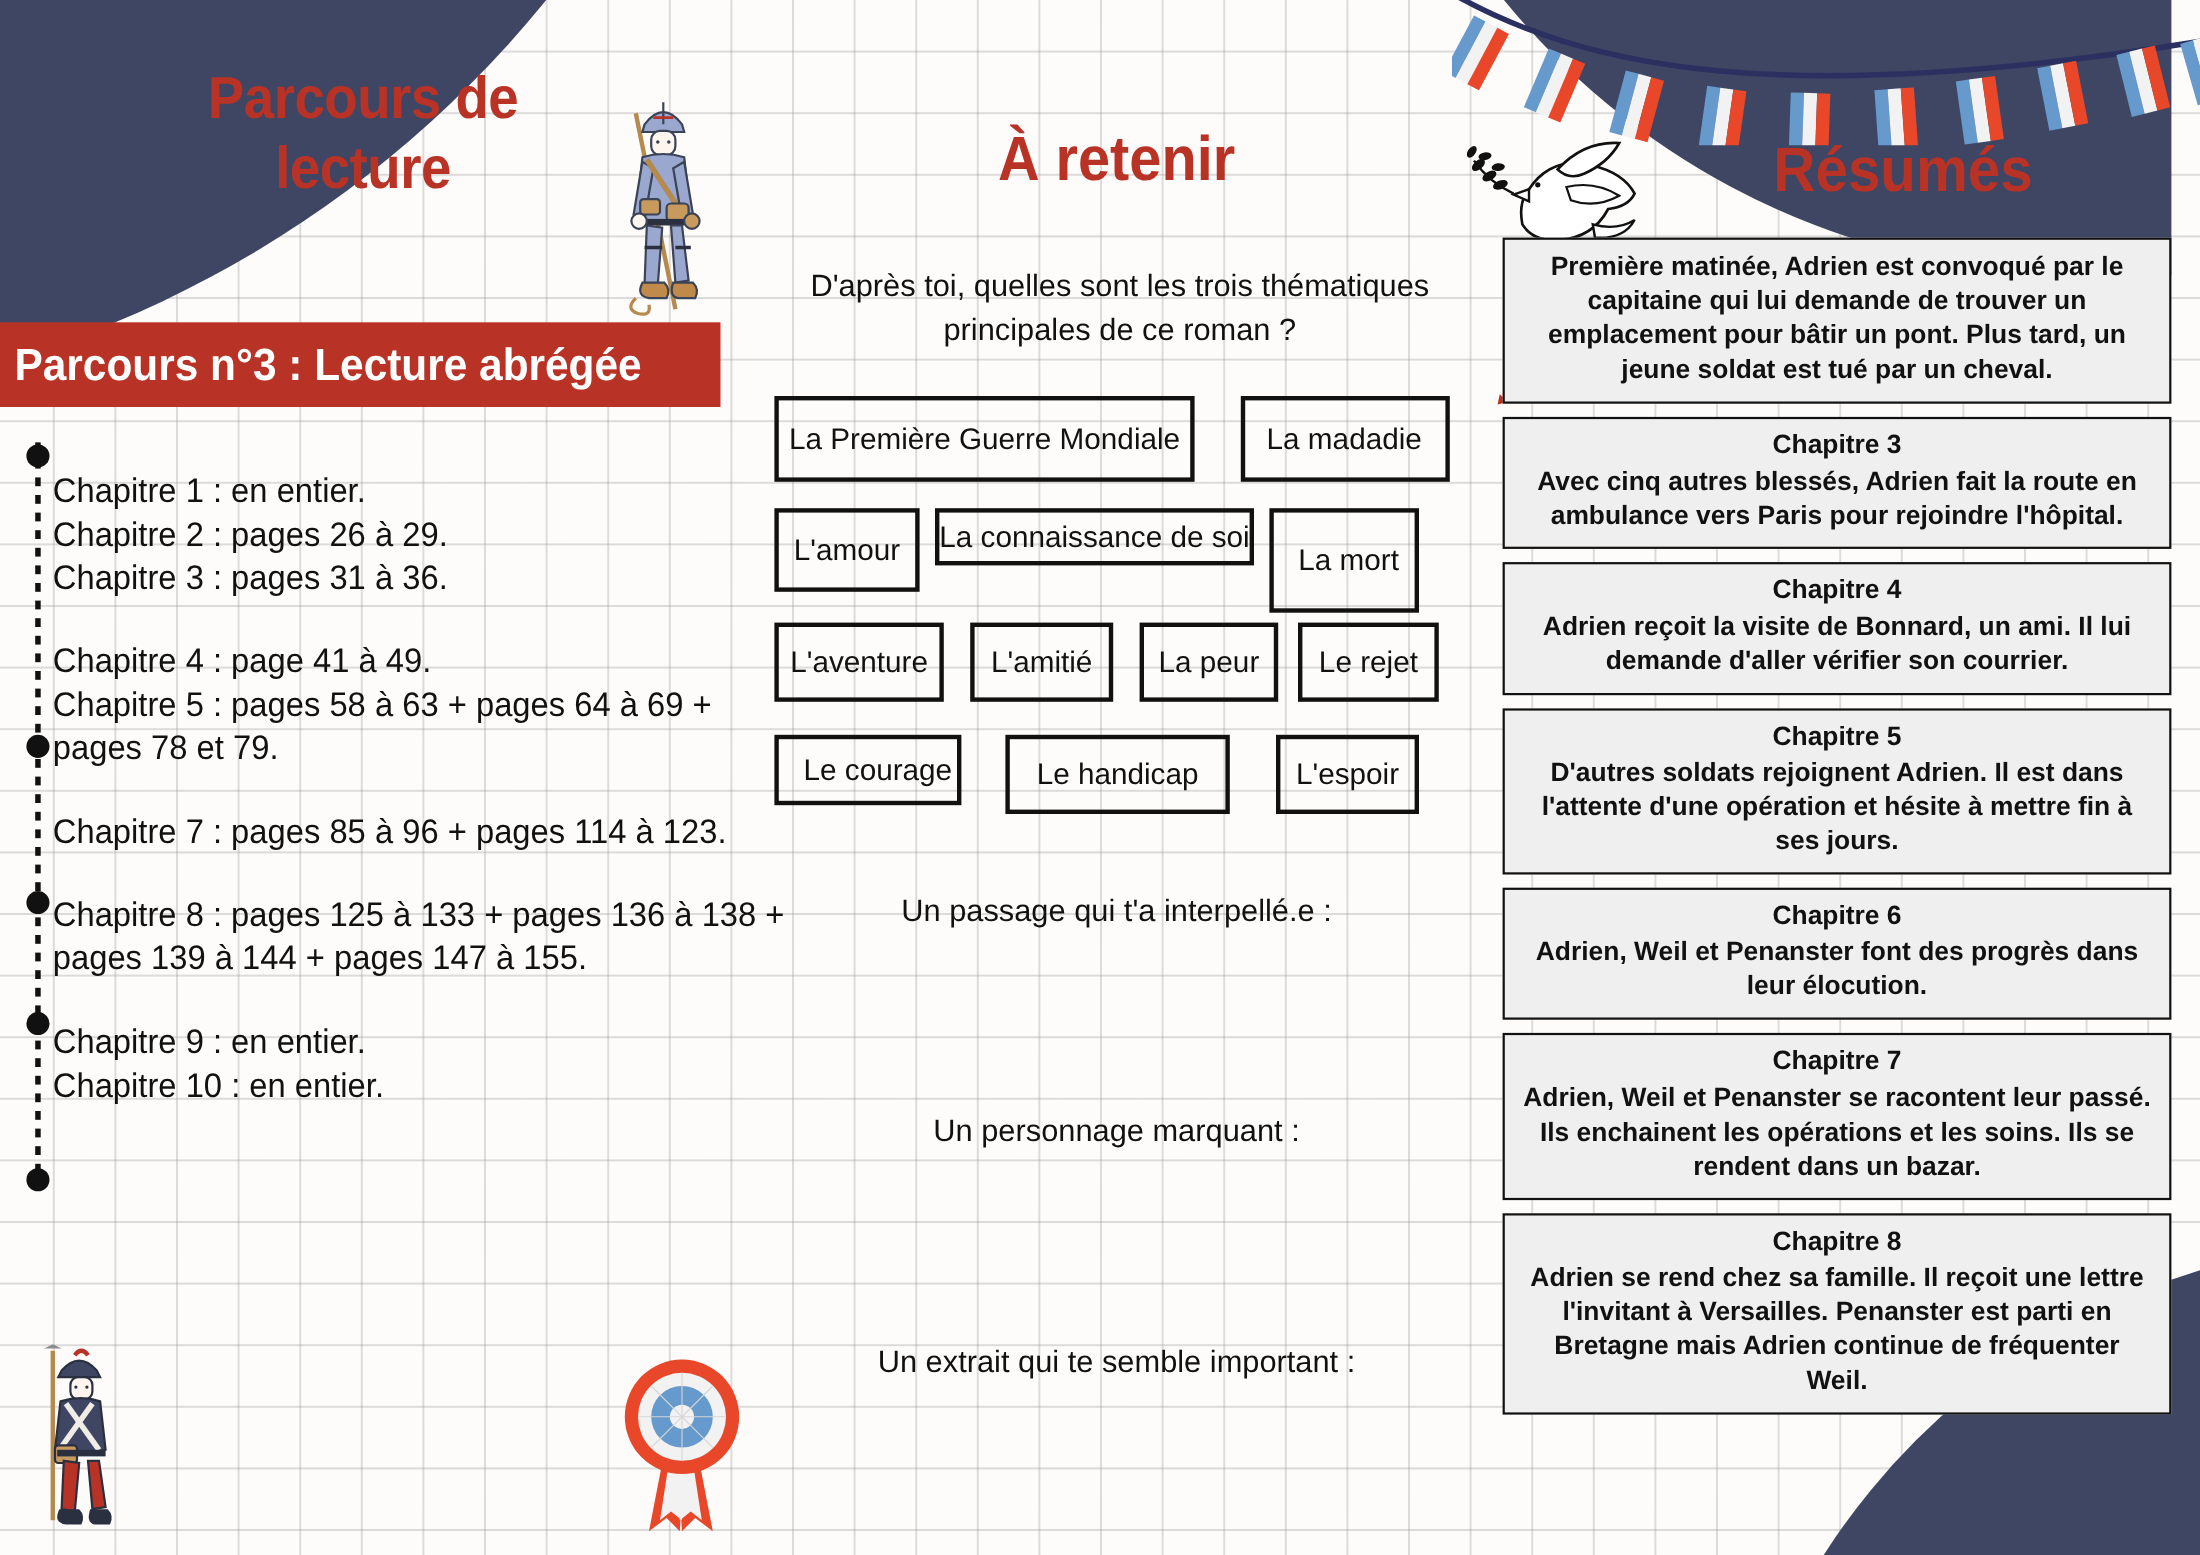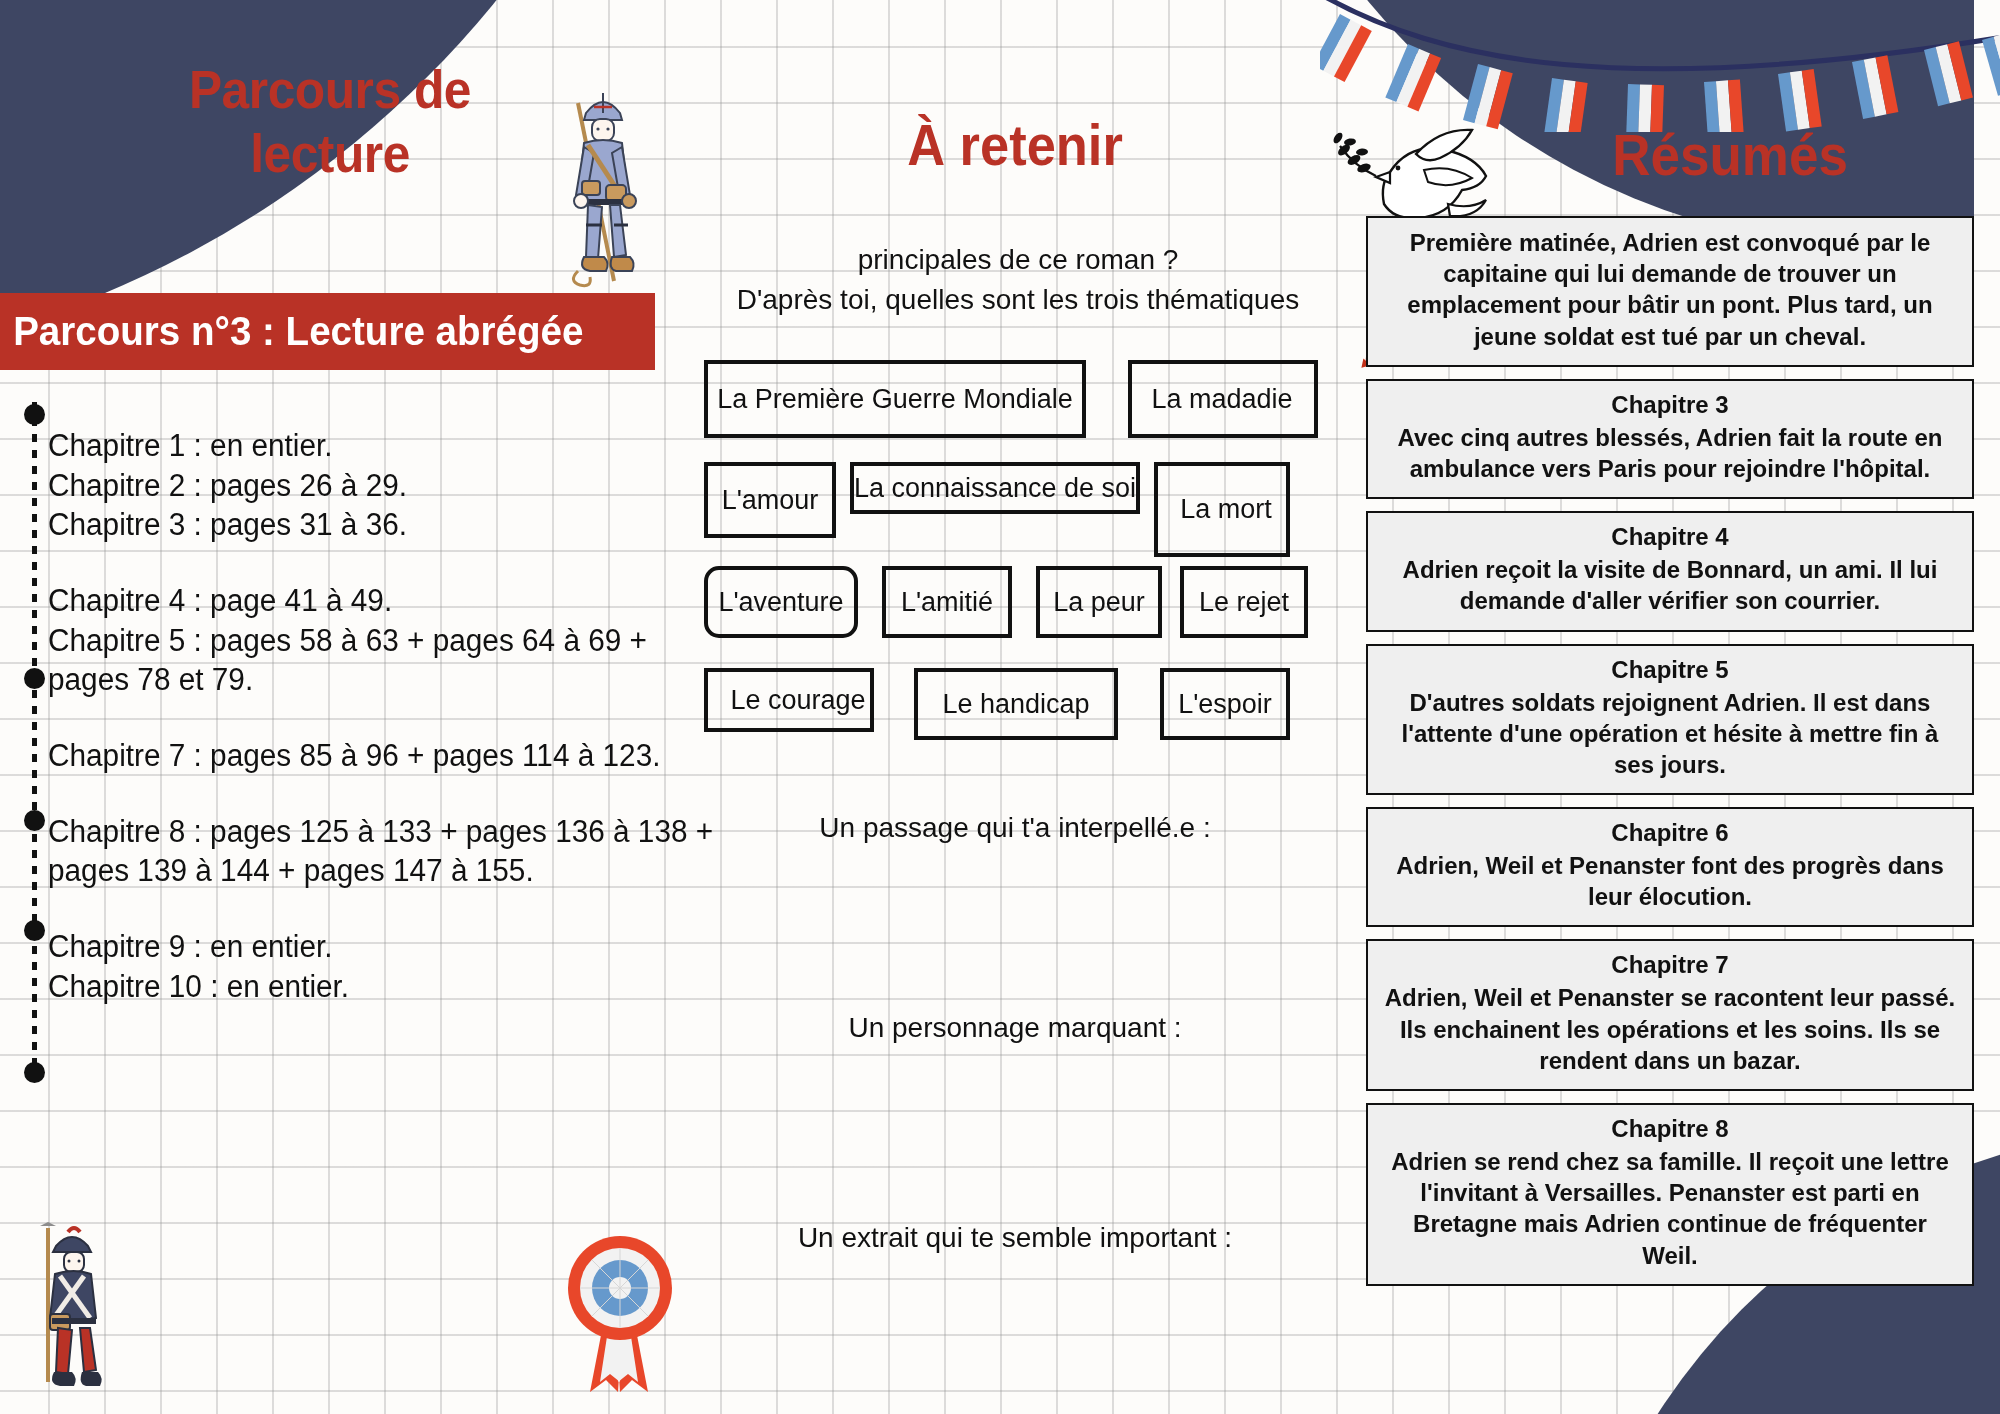--- a/index.html
+++ b/index.html
@@ -365,22 +365,22 @@
         <line x1="88" y1="50" x2="32" y2="106"></line>
       </g>
     </svg>
   </div>
 
   <div id="mid-col">
 
     <div id="title-retenir">À retenir</div>
 
     <div id="question-thematiques">
+      <div>D'après toi, quelles sont les trois thématiques</div>
       <div>principales de ce roman ?</div>
-      <div>D'après toi, quelles sont les trois thématiques</div>
     </div>
 
     <svg id="pencil" viewBox="0 0 108 108">
       <g transform="rotate(44 54 54)">
         <rect x="44" y="4" width="20" height="68" fill="#e8472a"></rect>
         <rect x="44" y="4" width="7" height="68" fill="#f4715a"></rect>
         <rect x="58" y="4" width="6" height="68" fill="#c22f18"></rect>
         <polygon points="44,72 64,72 54,98" fill="#f6d2c7"></polygon>
         <polygon points="49,90 59,90 54,98" fill="#c22f18"></polygon>
       </g>
@@ -393,21 +393,21 @@
       <div class="theme-box" style="width:190px; height:78px;padding-left:12px;">La madadie</div>
     </div>
 
     <div class="theme-row" style="left:14px; top:462px;">
       <div class="theme-box" style="width:132px; height:76px;">L'amour</div>
       <div class="theme-box" style="width:290px; height:52px; margin-left:14px;">La connaissance de soi</div>
       <div class="theme-box" style="width:136px; height:95px; margin-left:14px;padding-left:22px;">La mort</div>
     </div>
 
     <div class="theme-row" style="left:14px; top:566px;">
-      <div class="theme-box" style="width:154px; height:72px;border-radius:15px;">L'aventure</div>
+      <div class="theme-box" style="width:154px; height:72px;">L'aventure</div>
       <div class="theme-box" style="width:130px; height:72px; margin-left:24px;">L'amitié</div>
       <div class="theme-box" style="width:126px; height:72px; margin-left:24px;">La peur</div>
       <div class="theme-box" style="width:128px; height:72px; margin-left:18px;">Le rejet</div>
     </div>
 
     <div class="theme-row" style="left:14px; top:668px;">
       <div class="theme-box" style="width:170px; height:64px;padding-left:32px;">Le courage</div>
       <div class="theme-box" style="width:204px; height:72px; margin-left:40px;">Le handicap</div>
       <div class="theme-box" style="width:130px; height:72px; margin-left:42px;">L'espoir</div>
     </div>

